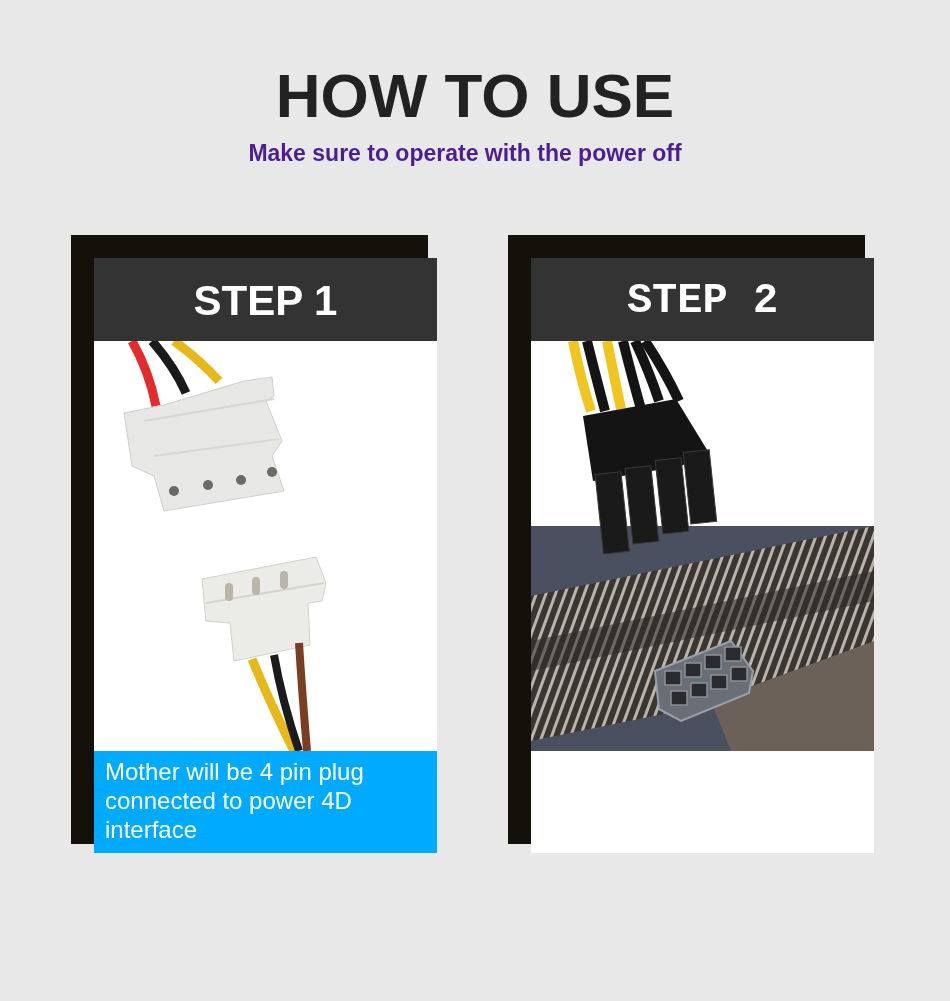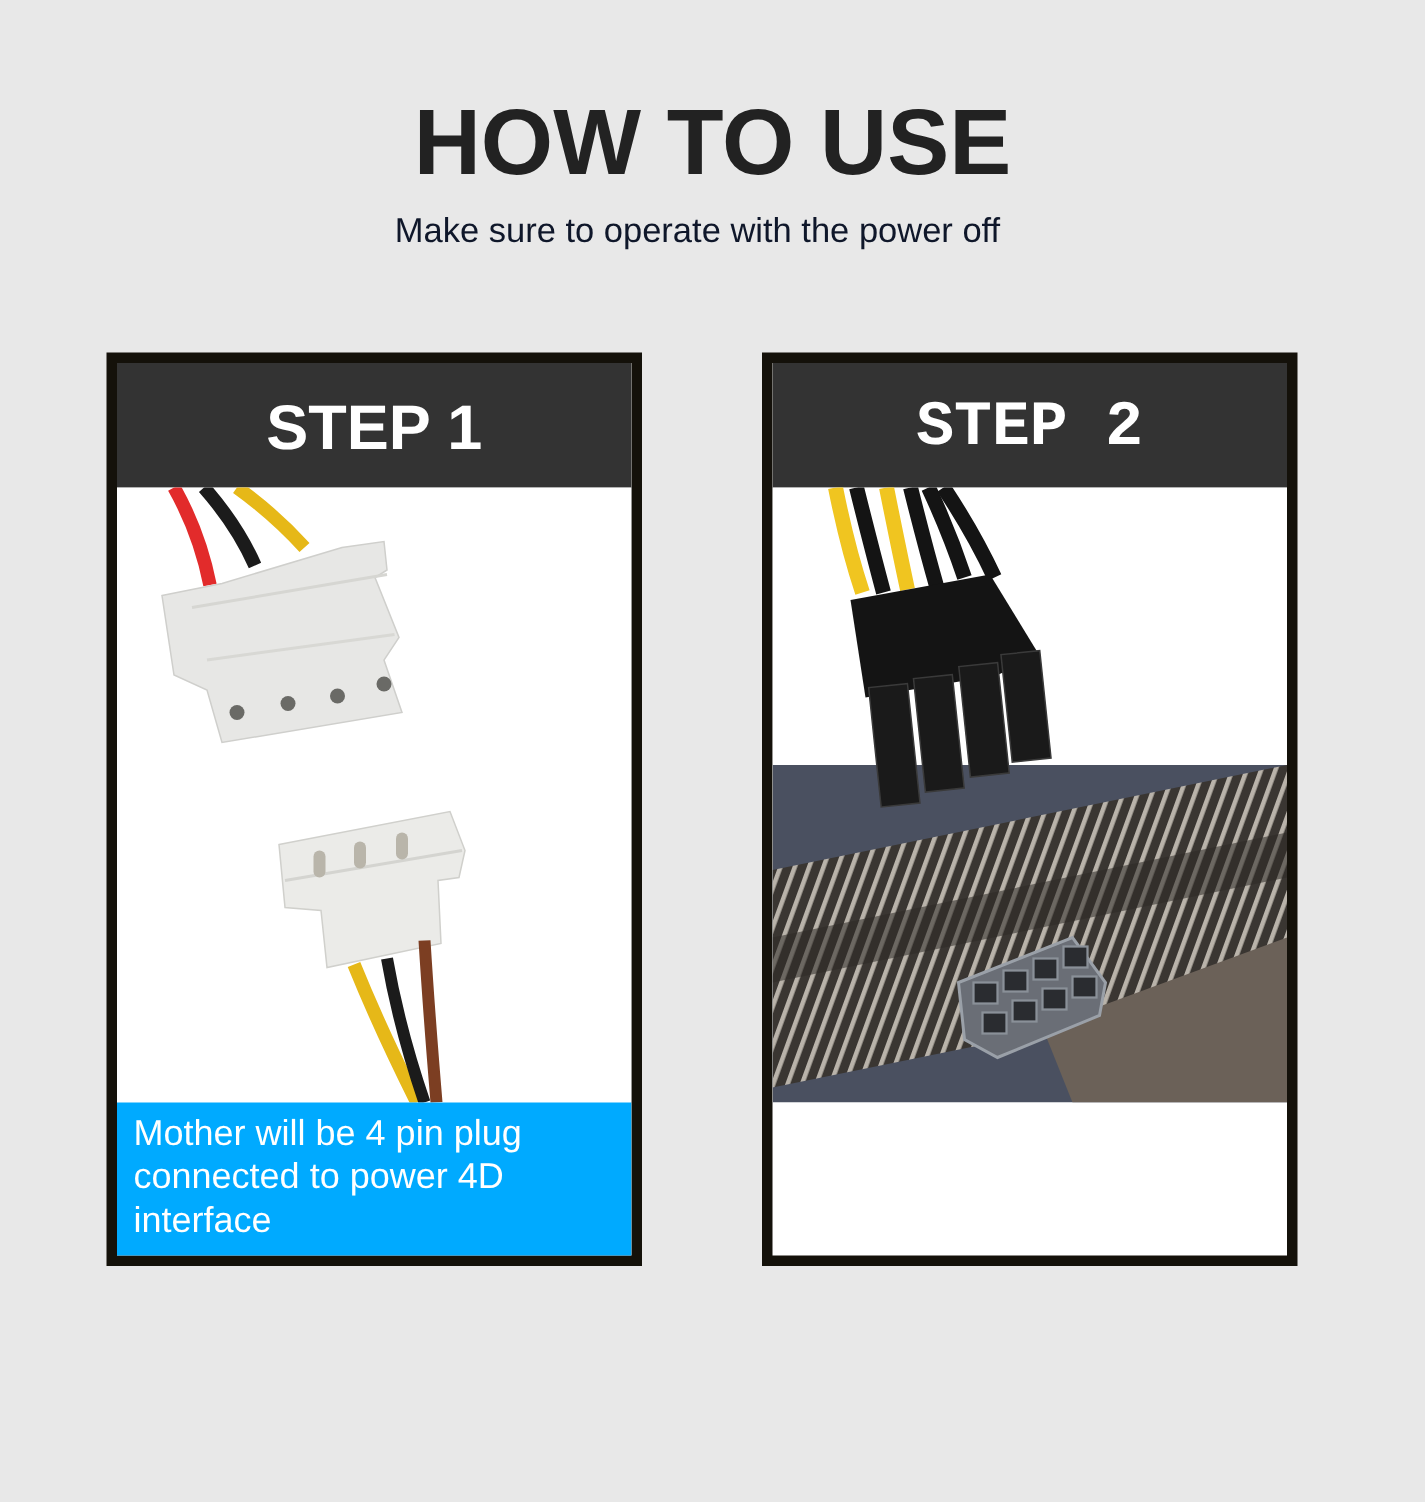--- a/index.html
+++ b/index.html
@@ -6,25 +6,25 @@
   body {
     width: 950px; height: 1001px; background: #e8e8e8; position: relative; overflow: hidden;
     font-family: "Liberation Sans", "DejaVu Sans", sans-serif;
   }
   .title {
     position: absolute; left: 0; width: 950px; top: 58px; text-align: center;
     font-size: 62px; font-weight: bold; color: #222; letter-spacing: 0px; line-height: 76px;
   }
   .subtitle {
     position: absolute; left: 0; width: 930px; top: 138px; text-align: center;
-    font-size: 23px; color: #0f172a; line-height: 30px;
+    font-size: 23px; color: #4c1d95; line-height: 30px; font-weight: bold;
   }
   .card {
     position: absolute; top: 235px; width: 357px; height: 609px; background: #14110a;
-    box-sizing: border-box; padding: 7px;
+    box-sizing: border-box; padding: 23px;
   }
   .card.c1 { left: 71px; }
   .card.c2 { left: 508px; font-family: Liberation Mono, monospace; }
   .card-inner { position: relative; width: 343px; height: 595px; background: #fff; overflow: hidden; }
   .card-header {
     position: absolute; left: 0; top: 0; width: 100%; height: 83px; background: #333333;
     color: #fff; text-align: center; font-weight: bold; font-size: 42px; line-height: 86px;
   }
   .card-photo { position: absolute; left: 0; top: 83px; width: 100%; height: 410px; }
   .card-photo svg { display: block; }

